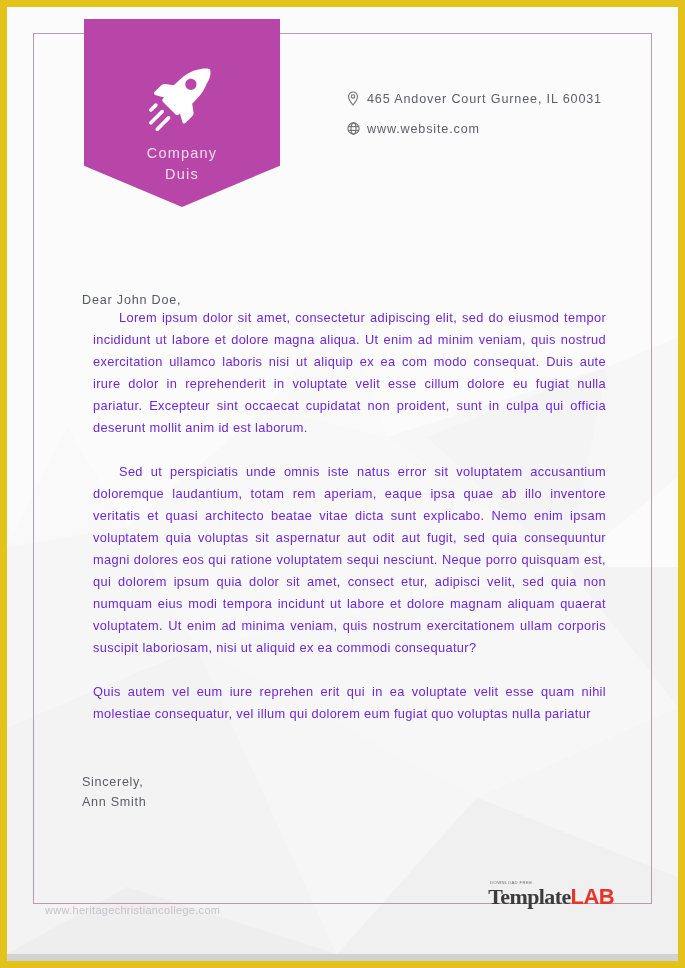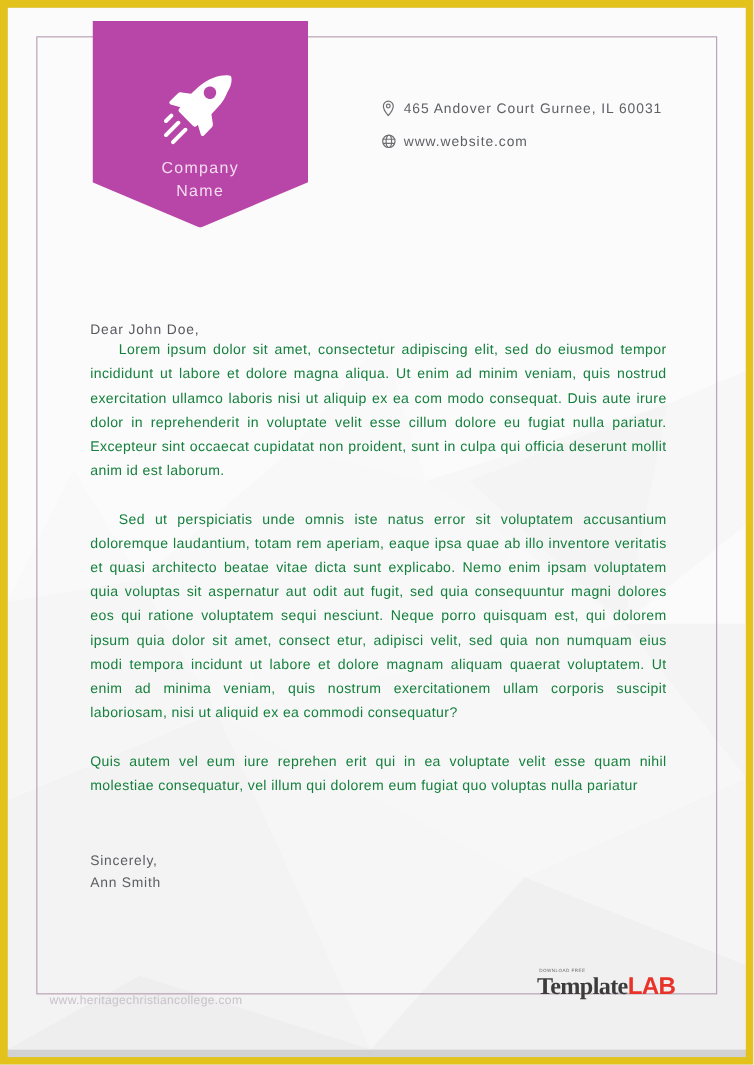--- a/index.html
+++ b/index.html
@@ -139,25 +139,25 @@
     width: 524px;
     z-index: 14;
   }
   .salutation {
     font-size: 12.6px;
     color: #58595f;
     letter-spacing: 0.8px;
   }
   .para {
     font-size: 12.8px;
-    color: #15803d;
+    color: #6d28d9;
     letter-spacing: 0.35px;
     line-height: 1.72;
     text-align: justify;
-    margin: 0 0 22px 0;
+    margin: 0 0 22px 11px;
   }
   .para.indent { text-indent: 26px; }
 
   .signoff {
     position: absolute;
     left: 75px;
     top: 765px;
     z-index: 14;
     font-size: 12.6px;
     color: #5c5d63;
@@ -240,21 +240,21 @@
       <div class="rocket-wrap">
         <svg width="70" height="66" viewBox="0 0 70 66" fill="#ffffff">
           <path d="M62.8 3.2c-1.1-1.1-7.9-1.5-15.6 1.4-5.3 2-10 5-13.6 8.3l-6.9 6.4-8.6-1.3c-1.3-.2-2.6.2-3.5 1.1l-7.2 7c-.9.9-.5 2.4.7 2.8l9 2.7-1.1 1.1c-.9.9-.9 2.3 0 3.2l12.6 12.6c.9.9 2.3.9 3.2 0l1.1-1.1 2.7 9c.4 1.2 1.9 1.6 2.8.7l7-7.2c.9-.9 1.3-2.2 1.1-3.5l-1.3-8.6 6.4-6.9c3.3-3.6 6.3-8.3 8.3-13.6C64.3 11.1 63.9 4.3 62.8 3.2zM47.9 22.3c-2.2 2.2-5.8 2.2-8 0s-2.2-5.8 0-8 5.8-2.2 8 0S50.1 20.1 47.9 22.3z"></path>
           <path d="M16.5 44.2c-.7-.7-1.9-.7-2.6 0L2.6 55.5c-.7.7-.7 1.9 0 2.6.7.7 1.9.7 2.6 0l11.3-11.3C17.2 46.1 17.2 44.9 16.5 44.2z"></path>
           <path d="M22.9 50.6c-.7-.7-1.9-.7-2.6 0L9 61.9c-.7.7-.7 1.9 0 2.6.7.7 1.9.7 2.6 0l11.3-11.3C23.6 52.5 23.6 51.3 22.9 50.6z"></path>
           <path d="M10.1 37.8c-.7-.7-1.9-.7-2.6 0L2.6 42.7c-.7.7-.7 1.9 0 2.6.7.7 1.9.7 2.6 0l4.9-4.9C10.8 39.7 10.8 38.5 10.1 37.8z"></path>
         </svg>
       </div>
       <div class="company-name">
         <div>Company</div>
-        <div>Name</div>
+        <div>Duis</div>
       </div>
     </div>
 
     <div class="contact-block">
 
       <div class="contact-row">
         <span class="contact-icon">
           <svg width="12" height="15" viewBox="0 0 12 15" fill="none" stroke="currentColor" stroke-width="1.1">
             <path d="M6 1C3.5 1 1.5 3 1.5 5.5C1.5 8.8 6 14 6 14S10.5 8.8 10.5 5.5C10.5 3 8.5 1 6 1Z"></path>
             <circle cx="6" cy="5.4" r="1.7"></circle>

